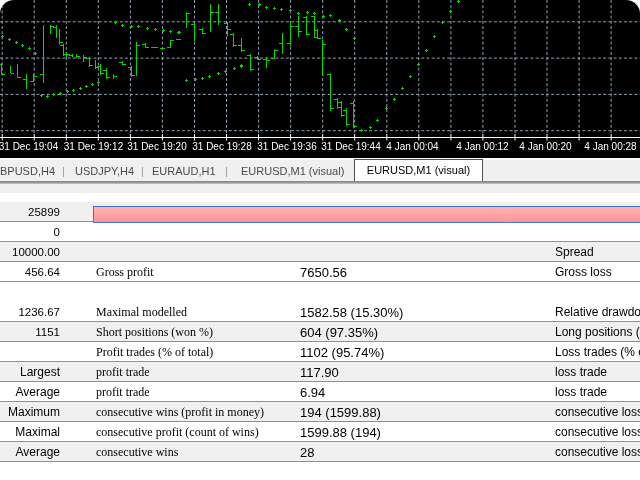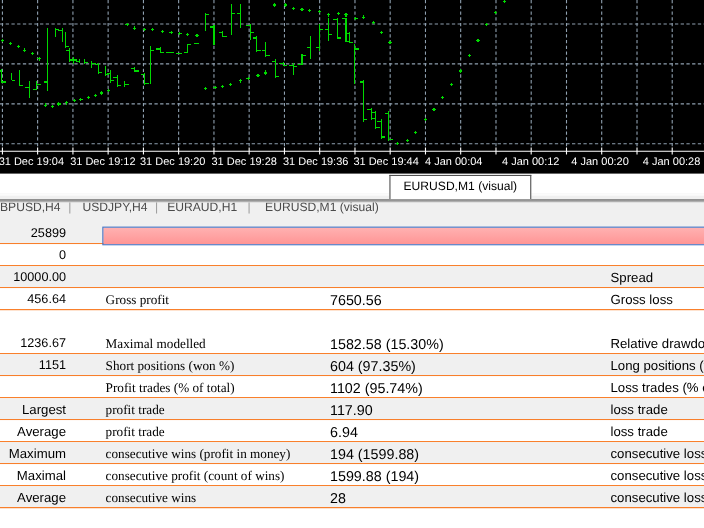--- a/index.html
+++ b/index.html
@@ -1,20 +1,20 @@
 <!DOCTYPE html>
 <html><head>
 <meta charset="utf-8">
 <style>
 * { margin:0; padding:0; box-sizing:border-box; }
 html,body { width:640px; height:480px; background:#fff; }
 #root { position:relative; width:640px; height:480px; overflow:hidden;
-  font-family:"Liberation Sans", sans-serif; font-size:12px; color:#000; }
+  font-family:"Liberation Sans", sans-serif; font-size:12px; color:#000;border-radius:14px; }
 svg text { font-family:"Liberation Sans", sans-serif; }
-#tabbar { position:absolute; left:0; top:176px; width:640px; height:35px;
+#tabbar { position:absolute; left:0; top:158px; width:640px; height:35px;
   background:#f0f0f0; border-top:2px solid #fbfbfb;padding-left:20px; }
 .tab { position:absolute; top:2px; height:19px; line-height:19px; color:#4a4a4a; font-size:11px; }
 .sep { position:absolute; top:2px; height:19px; line-height:19px; color:#9a9a9a; font-size:11px; }
 #activetab { position:absolute; left:354px; top:159px; width:129px; height:22px;
   background:#fff; border:1px solid #505050; border-bottom:none; text-align:center;
   line-height:20px; color:#000; z-index:3; font-size:11px; }
 #tborder { position:absolute; left:0; top:181px; width:640px; height:3px;
   background:linear-gradient(#7f7f7f,#9a9a9a,#c8c8c8); }
 .row { position:absolute; left:0; width:640px; height:20px; border-bottom:1px solid #f97316;margin-top:18px; }
 .row.g { background:#f0f0f0; }

